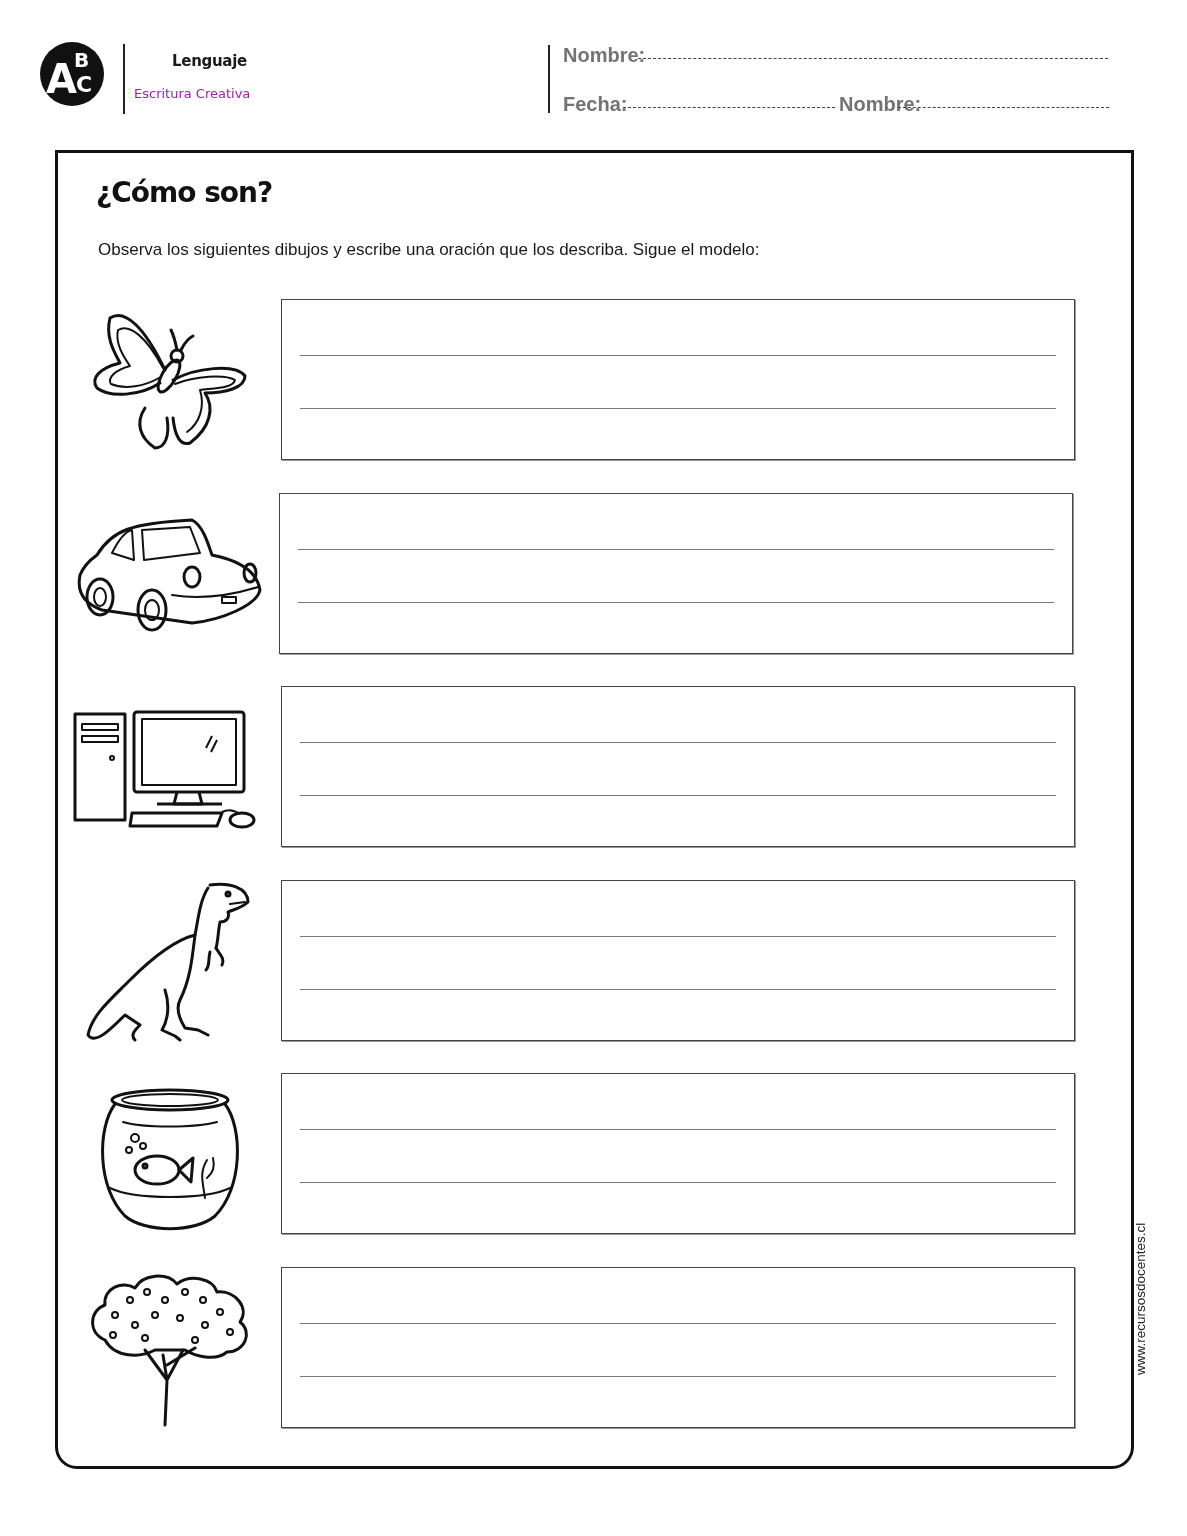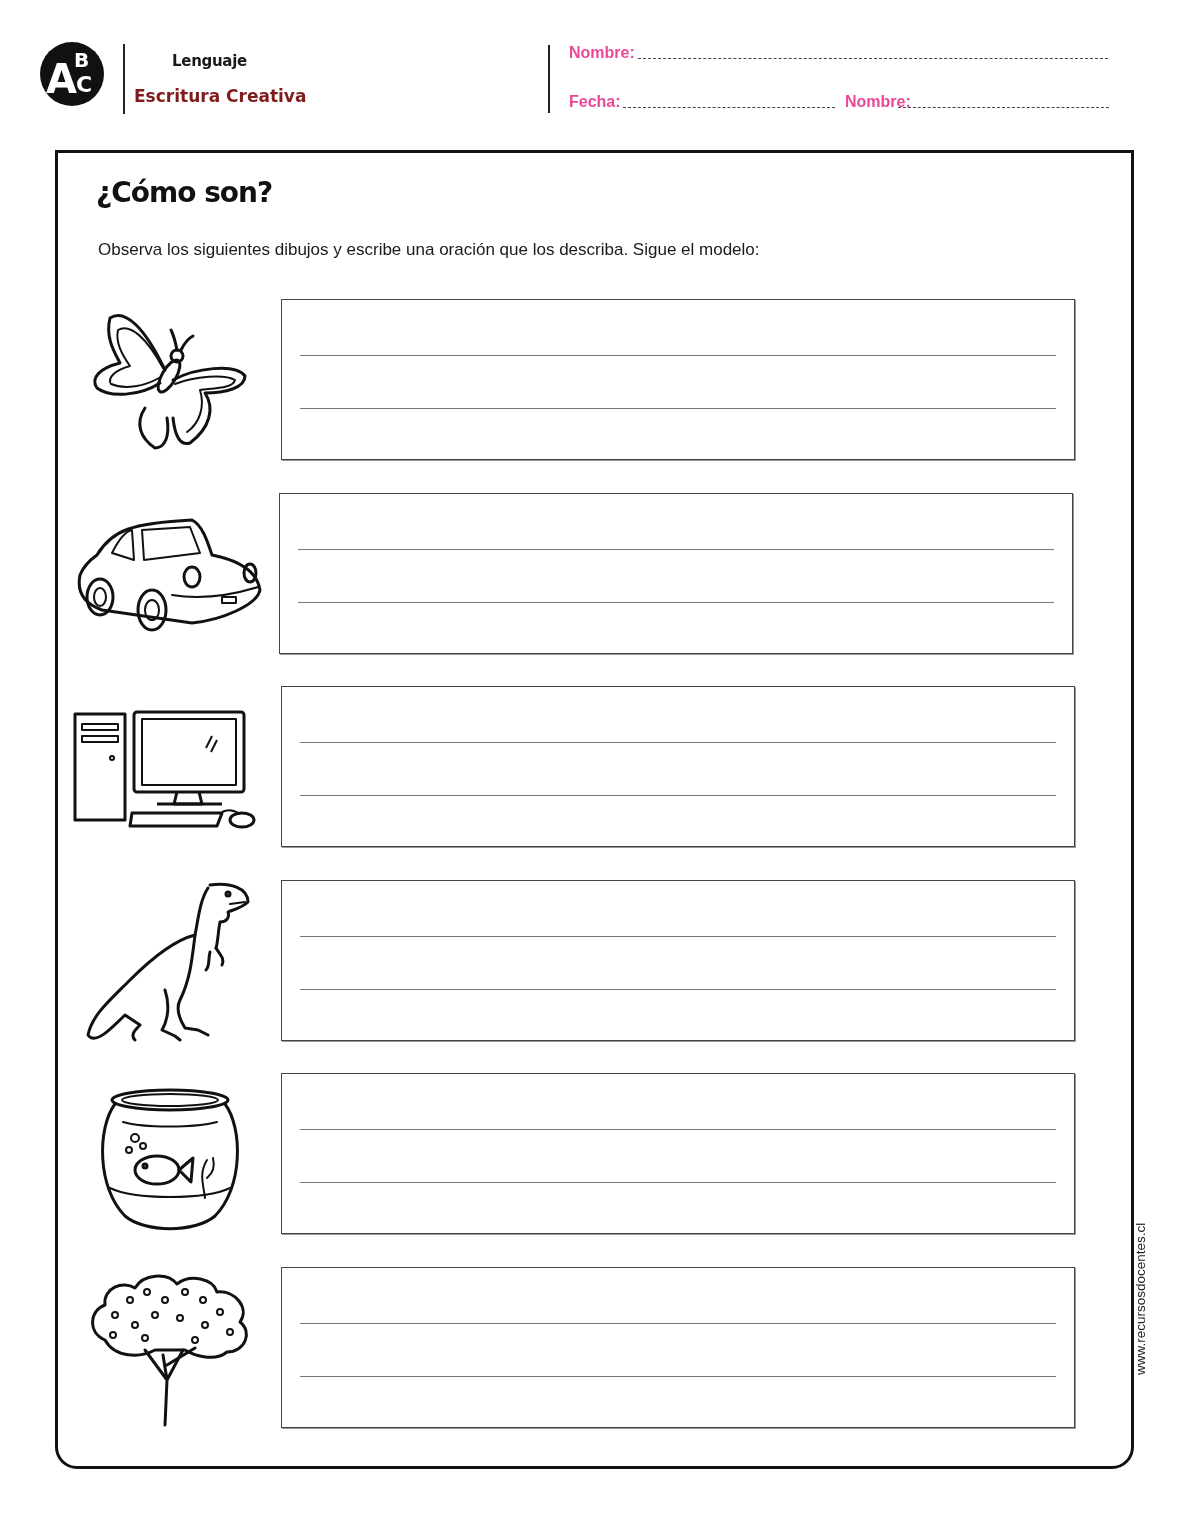--- a/index.html
+++ b/index.html
@@ -5,24 +5,24 @@
   html, body { margin:0; padding:0; background:#ffffff; }
   body { width:1187px; height:1536px; position:relative; overflow:hidden; font-family:"Liberation Sans", sans-serif; color:#1a1a1a; }
 
   .logo { position:absolute; left:40px; top:42px; width:64px; height:64px; border-radius:50%; background:#111; }
   .logo span { position:absolute; color:#fff; font-family:"DejaVu Sans", sans-serif; font-weight:bold; }
   .logo .la { left:6px; top:14px; font-size:40px; }
   .logo .lb { left:34px; top:6px; font-size:20px; }
   .logo .lc { left:36px; top:30px; font-size:22px; }
   .vdiv1 { position:absolute; left:123px; top:44px; width:2px; height:70px; background:#222; }
   .subject { position:absolute; left:134px; top:52px; font-size:15px; font-weight:bold; color:#1a1a1a; font-family:"DejaVu Sans", sans-serif; letter-spacing:-0.3px;margin-left:38px; }
-  .topic { position:absolute; left:134px; top:86px; font-size:17px; color:#7f1d1d; font-family:"DejaVu Sans", sans-serif;font-weight:bold; }
+  .topic { position:absolute; left:134px; top:86px; font-size:13px; color:#a21caf; font-family:"DejaVu Sans", sans-serif; }
 
   .vdiv2 { position:absolute; left:548px; top:45px; width:2px; height:68px; background:#222; }
-  .field-label { position:absolute; font-size:16px; font-weight:bold; color:#ec4899;margin-left:6px; }
+  .field-label { position:absolute; font-size:20px; font-weight:bold; color:#737373; }
   .dotline { position:absolute; height:0; border-bottom:1.5px dashed #444; }
 
   .frame { position:absolute; left:55px; top:150px; width:1073px; height:1313px; border:3px solid #111; border-top-width:3px; border-radius:0 0 22px 22px; }
   .title { position:absolute; left:96px; top:176px; font-size:28px; font-weight:bold; color:#111; font-family:"DejaVu Sans", sans-serif; letter-spacing:-1px; }
   .instructions { position:absolute; left:98px; top:240px; font-size:17px; color:#1a1a1a; }
 
   .answer-box { position:absolute; width:792px; height:159px; border:1.5px solid #444; box-shadow:1px 1px 0 #999; background:#fff; }
   .rule { position:absolute; left:18px; right:18px; height:0; border-bottom:1.3px solid #777; }
   .rule.r1 { top:55px; }
   .rule.r2 { top:108px; }

